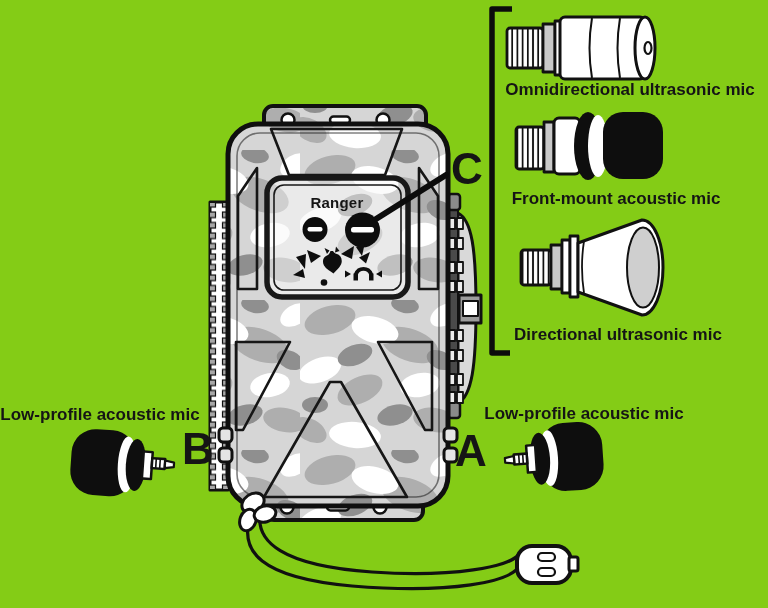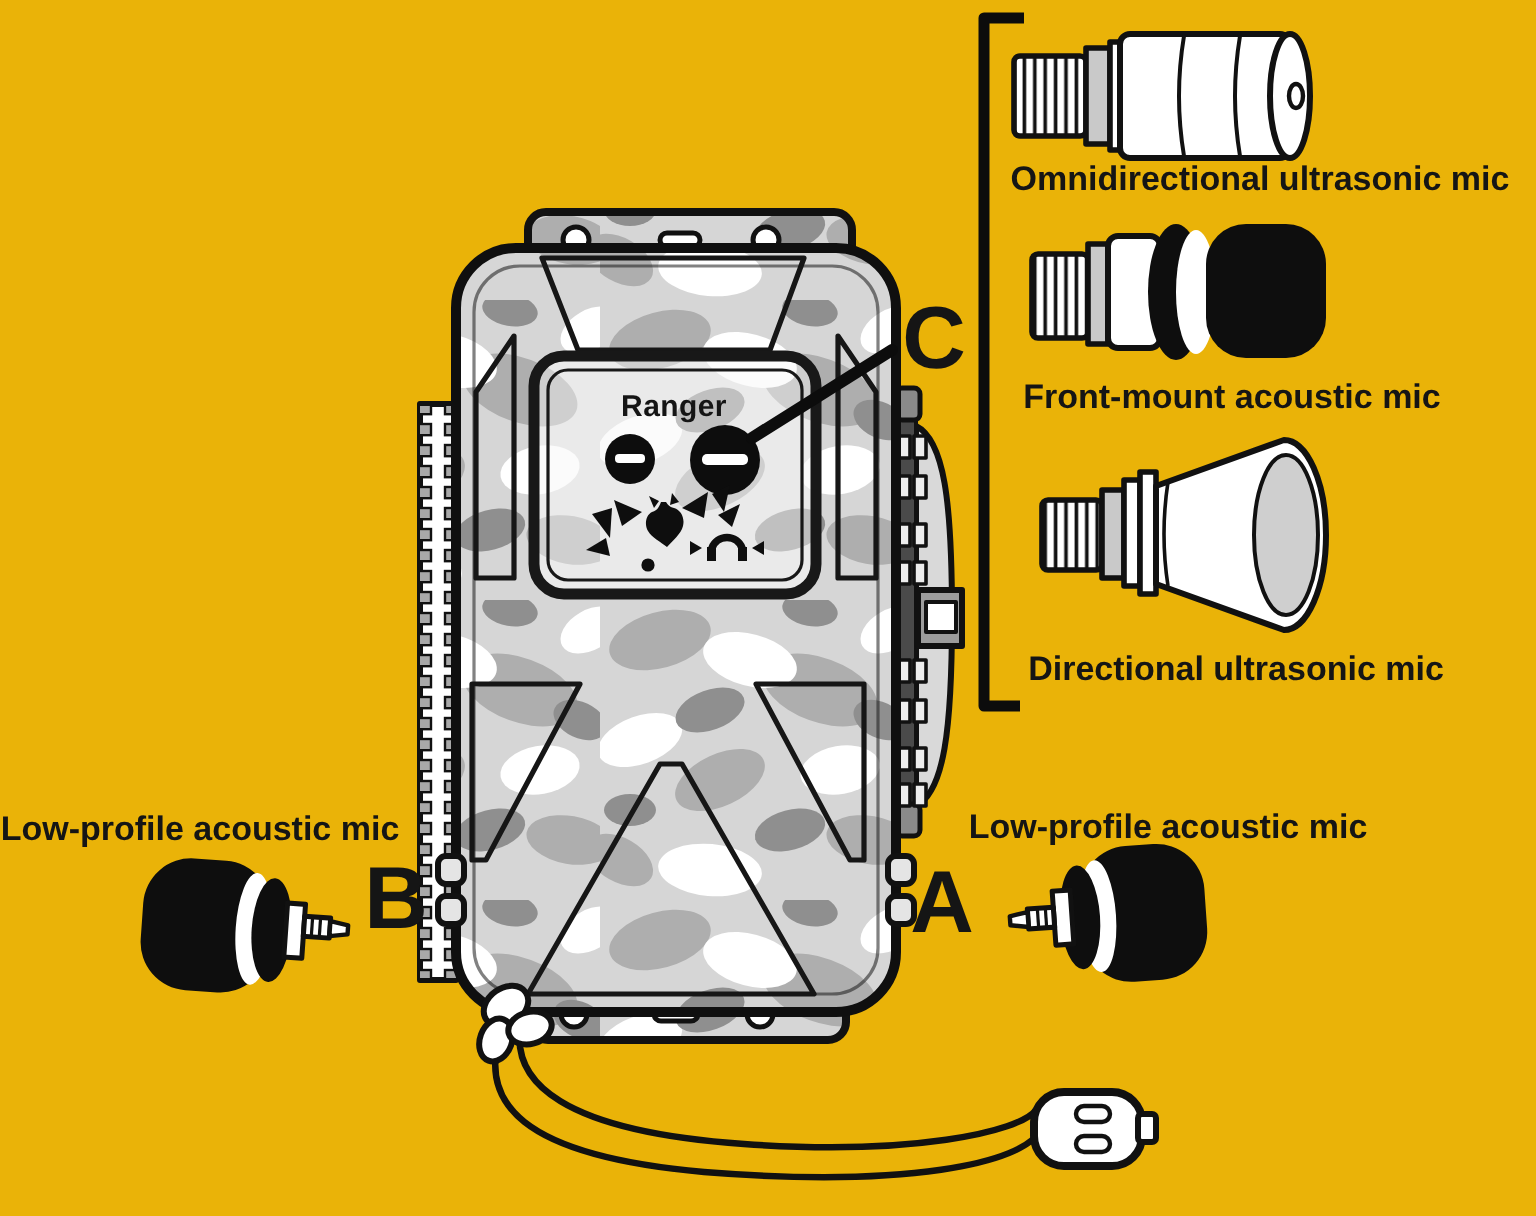--- a/index.html
+++ b/index.html
@@ -1,17 +1,17 @@
 <!DOCTYPE html>
 <html><head>
 <meta charset="utf-8">
 <style>
   html,body{margin:0;padding:0;background:#fff;}
   body{width:768px;height:608px;overflow:hidden;font-family:"Liberation Sans",sans-serif;}
-  .stage{position:relative;width:768px;height:608px;background:#eab308;}
+  .stage{position:relative;width:768px;height:608px;background:#84cc16;}
   svg{display:block;}
   text{fill:#151515;}
   .mic-label{font-size:17px;font-weight:600;}
   .callout{font-size:44px;font-weight:bold;}
   .brand{font-size:15px;font-weight:bold;letter-spacing:.2px;}
 </style>
 </head>
 <body>
 
 <div class="stage">

